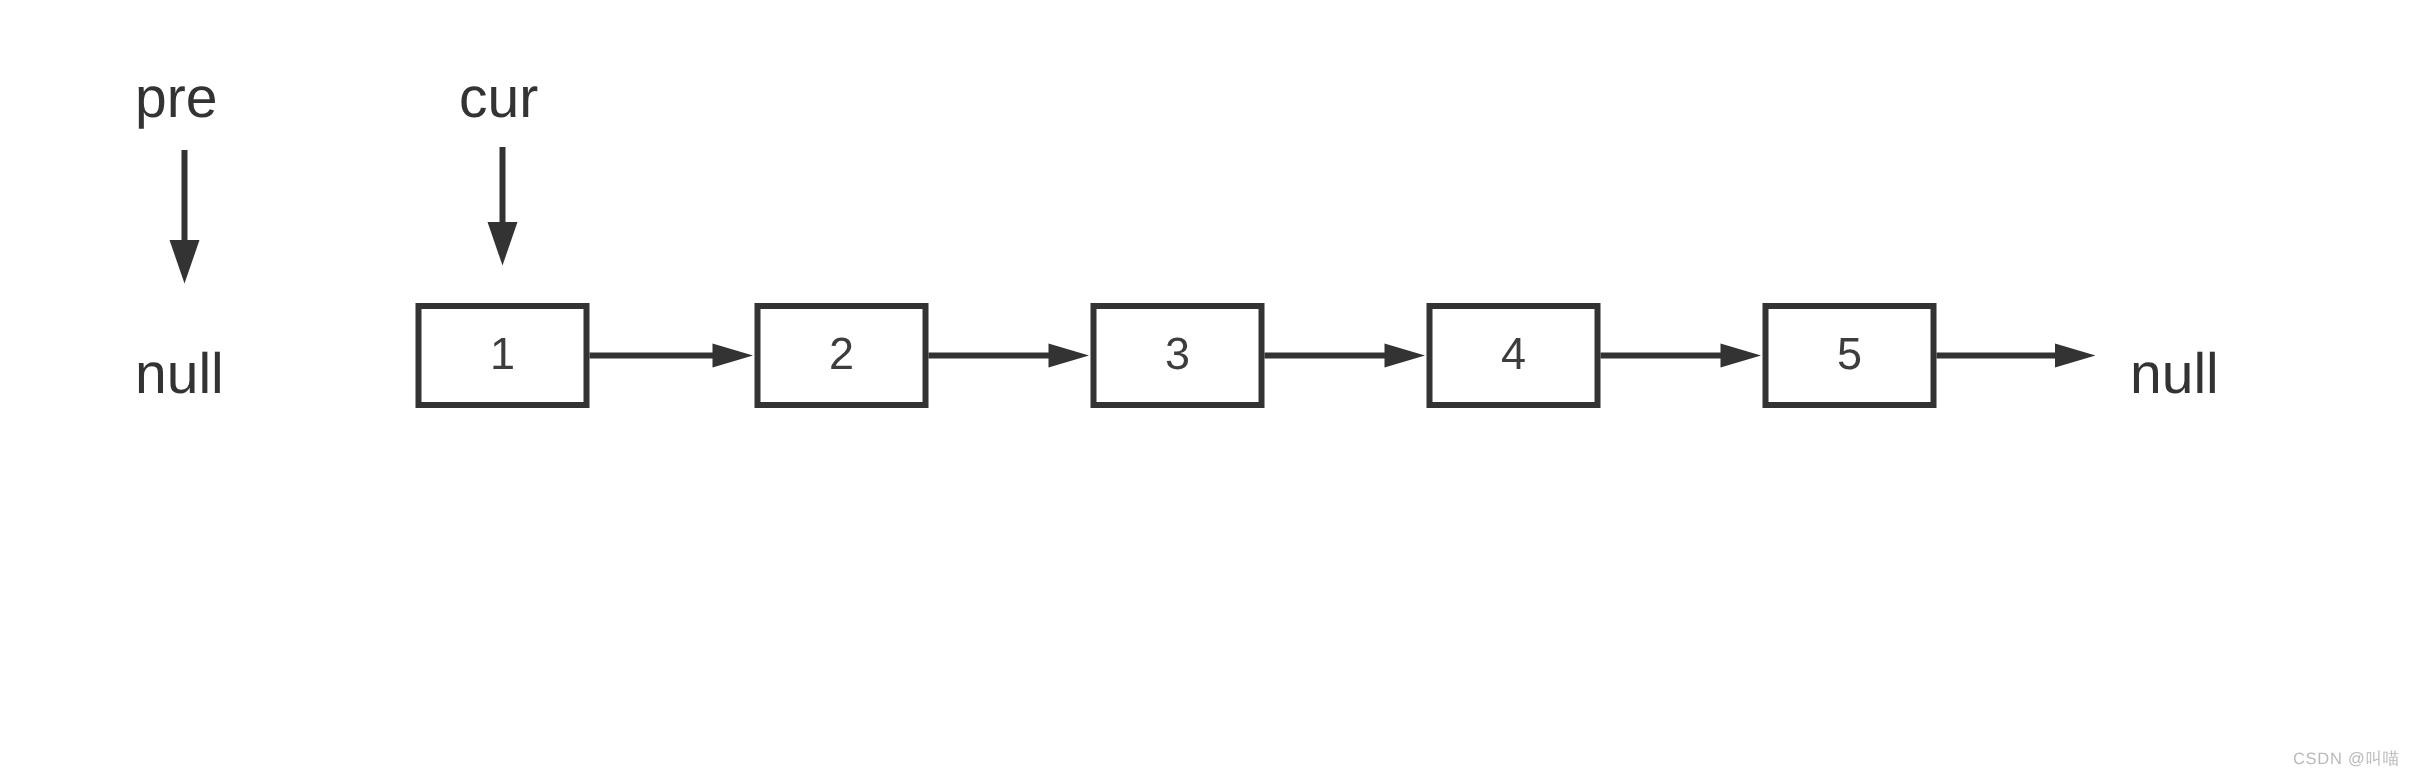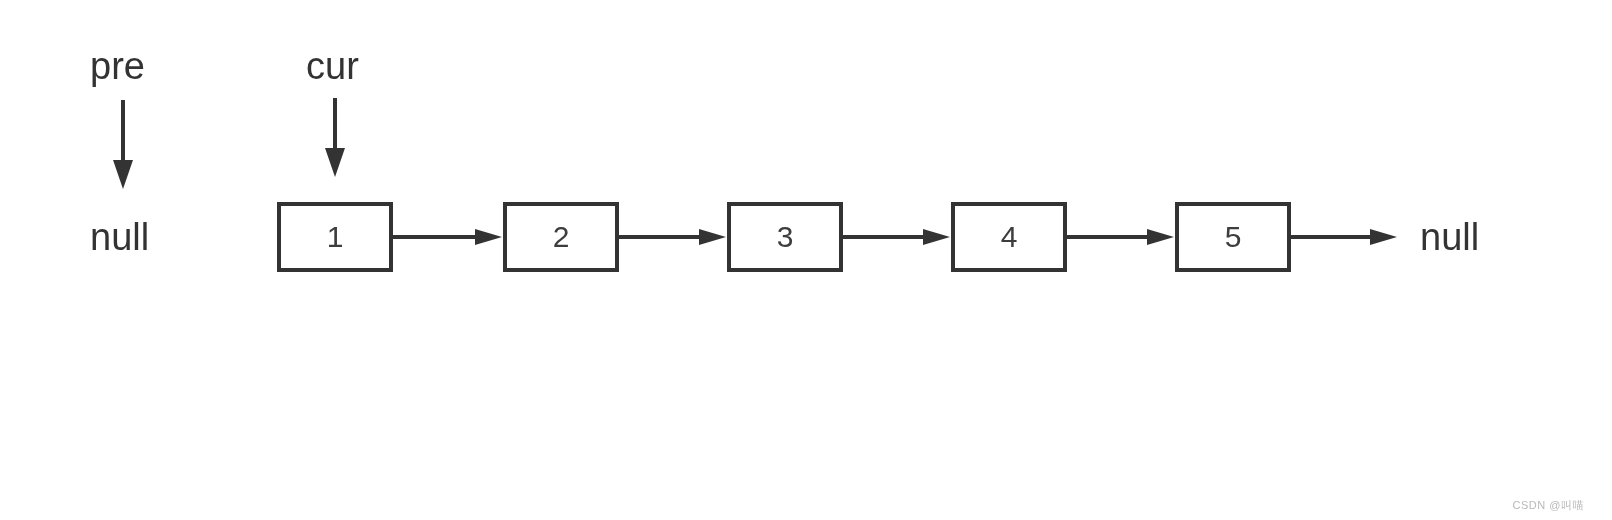--- a/index.html
+++ b/index.html
@@ -19,21 +19,21 @@
     position: absolute;
     top: 42px;
     height: 48px;
     line-height: 48px;
     font-size: 38px;
     color: #333333;
     white-space: nowrap;
   }
   .null-label {
     position: absolute;
-    top: 213px;
+    top: 226px;
     height: 48px;
     line-height: 48px;
     font-size: 38px;
     color: #333333;
     white-space: nowrap;
   }
   .node-box {
     position: absolute;
     top: 202px;
     width: 116px;
@@ -48,21 +48,21 @@
     color: #3d3d3d;
   }
   .arrow-layer {
     position: absolute;
     left: 0;
     top: 0;
     pointer-events: none;
   }
   .watermark {
     position: absolute;
-    right: 28px;
+    right: 12px;
     bottom: 7px;
     font-size: 11px;
     color: #b9b9b9;
     letter-spacing: 0.5px;
   }
 </style>
 </head>
 <body>
 
 <div class="canvas">

